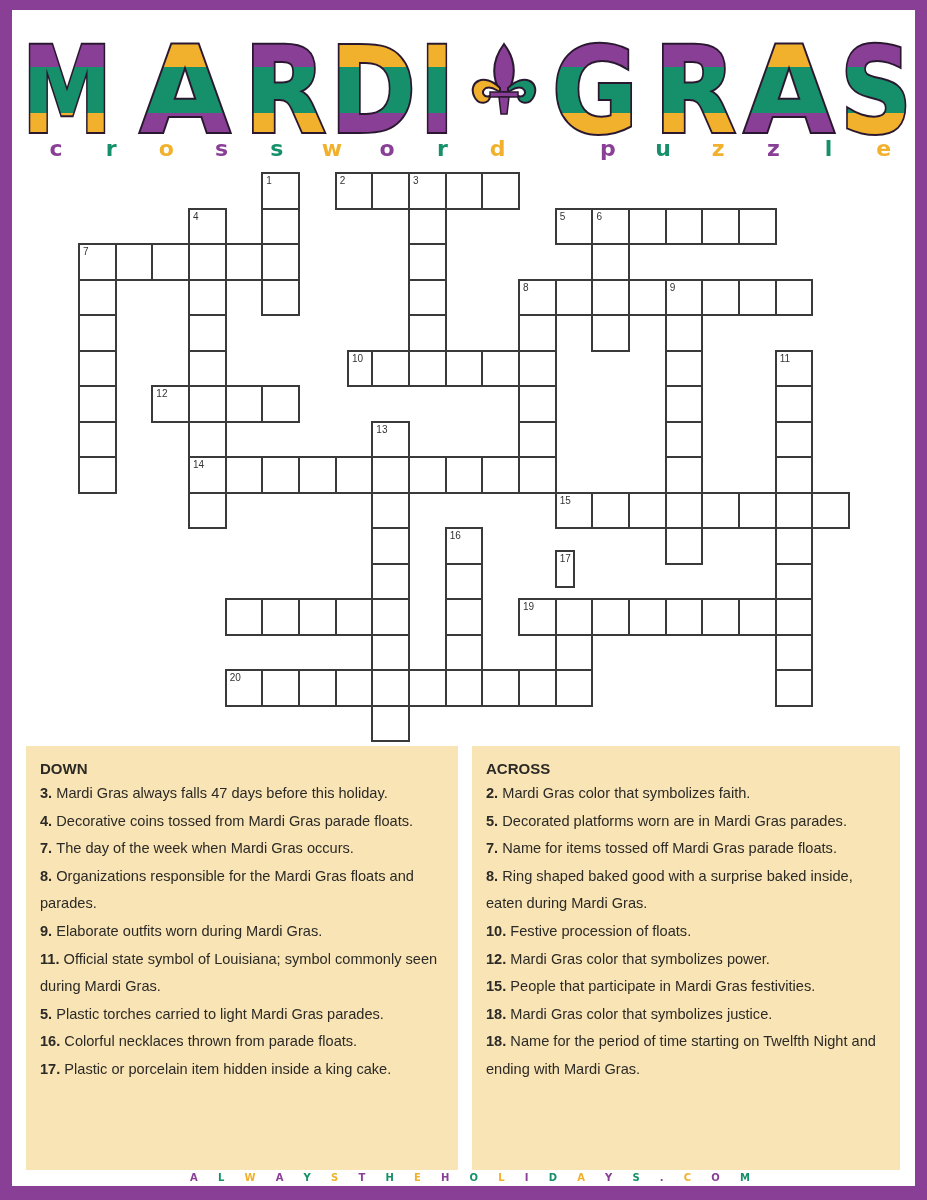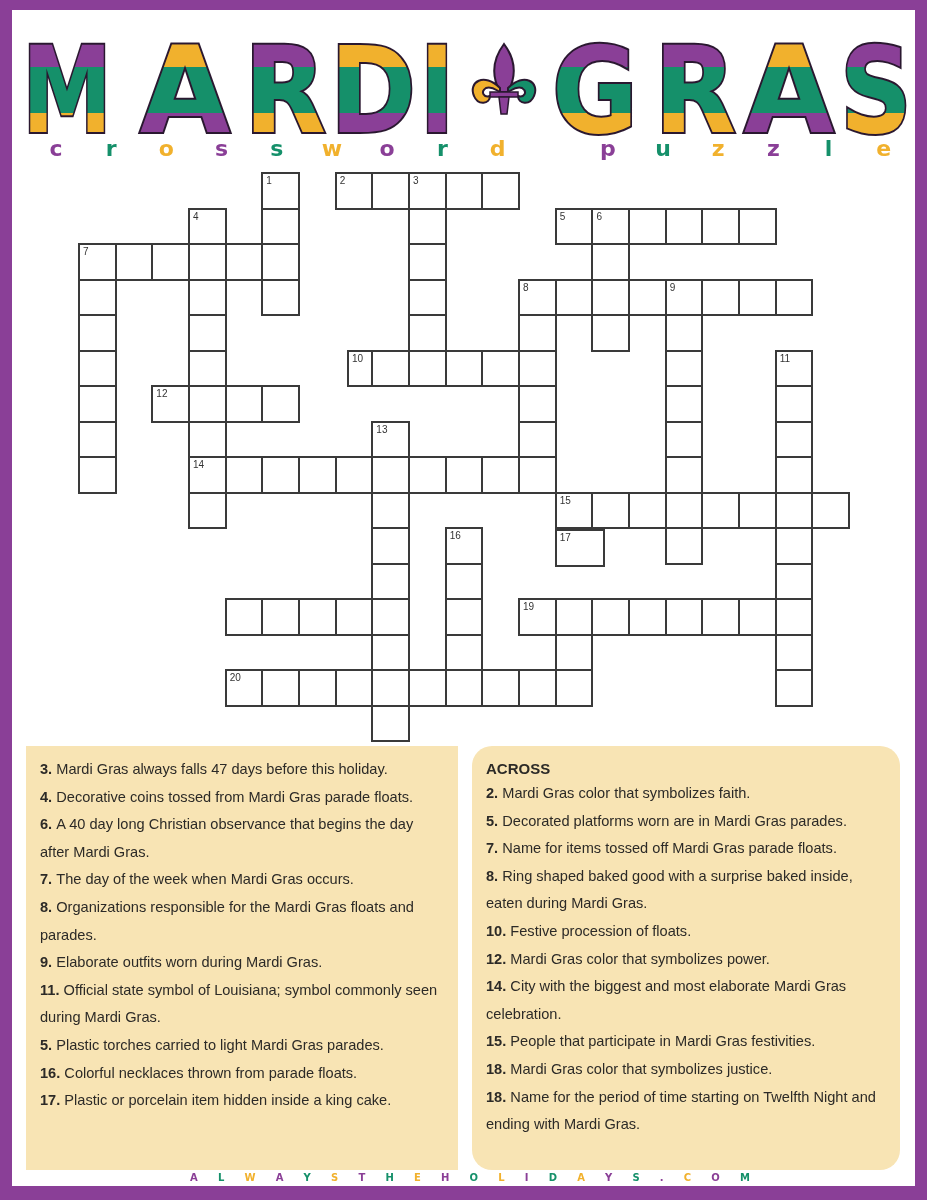--- a/index.html
+++ b/index.html
@@ -7,21 +7,21 @@
   .page{position:absolute;left:12px;top:10px;width:903px;height:1176px;background:#ffffff;}
   .title{position:absolute;left:22px;top:22px;width:890px;height:118px;}
   .title-svg{width:100%;height:100%;}
   .subtitle{position:absolute;left:40px;top:136px;width:860px;height:30px;display:flex;justify-content:space-between;font-family:"DejaVu Sans",sans-serif;font-weight:bold;font-size:22px;}
   .subtitle span{display:inline-block;width:32px;text-align:center;}
   .grid{position:absolute;left:0;top:0;width:927px;height:745px;}
   .cell{position:absolute;box-sizing:border-box;border:2px solid #3a3a3a;background:#fff;}
   .num{position:absolute;left:3px;top:1px;font-size:10px;color:#333;font-family:"Liberation Sans",sans-serif;}
   .clues{position:absolute;top:746px;height:424px;background:#f8e4b4;box-sizing:border-box;padding:10px 14px;font-size:14.6px;color:#2c2a27;line-height:27.6px;}
   .clues.down{left:26px;width:432px;}
-  .clues.across{left:472px;width:428px;border-radius:20px;}
+  .clues.across{left:472px;width:428px;}
   .clues h3{margin:0 0 0 0;font-size:15px;font-weight:bold;line-height:22px;padding-top:2px;}
   .clue b{font-weight:bold;}
   .footer{position:absolute;left:190px;top:1172px;width:560px;display:flex;justify-content:space-between;font-family:"DejaVu Sans",sans-serif;font-weight:bold;font-size:10px;letter-spacing:0;}
 </style>
 </head>
 <body>
 
 <div class="page"></div>
 
 <div class="title">
@@ -214,21 +214,21 @@
     <div class="cell" style="left: 628.05px; top: 491.5px; width: 38.67px; height: 37.5px;"></div>
     <div class="cell" style="left: 701.39px; top: 491.5px; width: 38.67px; height: 37.5px;"></div>
     <div class="cell" style="left: 738.06px; top: 491.5px; width: 38.67px; height: 37.5px;"></div>
     <div class="cell" style="left: 811.4px; top: 491.5px; width: 38.67px; height: 37.5px;"></div>
     <div class="cell" style="left: 444.7px; top: 527px; width: 38.67px; height: 37.5px;">
       <span class="num">16</span>
     </div>
     <div class="cell" style="left: 444.7px; top: 562.5px; width: 38.67px; height: 37.5px;"></div>
     <div class="cell" style="left: 444.7px; top: 598px; width: 38.67px; height: 37.5px;"></div>
     <div class="cell" style="left: 444.7px; top: 633.5px; width: 38.67px; height: 37.5px;"></div>
-    <div class="cell" style="left: 554.71px; top: 529px; width: 50px; height: 37.5px;">
+    <div class="cell" style="left: 554.71px; top: 550px; width: 20px; height: 37.5px;">
       <span class="num">17</span>
     </div>
     <div class="cell" style="left: 554.71px; top: 598px; width: 38.67px; height: 37.5px;"></div>
     <div class="cell" style="left: 554.71px; top: 633.5px; width: 38.67px; height: 37.5px;"></div>
     <div class="cell" style="left: 554.71px; top: 669px; width: 38.67px; height: 37.5px;"></div>
     <div class="cell" style="left: 188.01px; top: 598px; width: 38.67px; height: 37.5px; margin-left: 48px;">
       <span class="num">18</span>
     </div>
     <div class="cell" style="left: 224.68px; top: 598px; width: 38.67px; height: 37.5px;"></div>
     <div class="cell" style="left: 261.35px; top: 598px; width: 38.67px; height: 37.5px;"></div>
@@ -248,44 +248,43 @@
     <div class="cell" style="left: 261.35px; top: 669px; width: 38.67px; height: 37.5px;"></div>
     <div class="cell" style="left: 298.02px; top: 669px; width: 38.67px; height: 37.5px;"></div>
     <div class="cell" style="left: 334.69px; top: 669px; width: 38.67px; height: 37.5px;"></div>
     <div class="cell" style="left: 408.03px; top: 669px; width: 38.67px; height: 37.5px;"></div>
     <div class="cell" style="left: 444.7px; top: 669px; width: 38.67px; height: 37.5px;"></div>
     <div class="cell" style="left: 481.37px; top: 669px; width: 38.67px; height: 37.5px;"></div>
     <div class="cell" style="left: 518.04px; top: 669px; width: 38.67px; height: 37.5px;"></div>
   </div>
 
 <div class="clues down">
+  <h3>DOWN</h3>
   <div id="down-list">
       <div class="clue"><b>3. </b><span>Mardi Gras always falls 47 days before this holiday.</span></div>
       <div class="clue"><b>4. </b><span>Decorative coins tossed from Mardi Gras parade floats.</span></div>
-      <div class="clue"><b>6. </b><span>A 40 day long Christian observance that begins the day after Mardi Gras.</span></div>
       <div class="clue"><b>7. </b><span>The day of the week when Mardi Gras occurs.</span></div>
       <div class="clue"><b>8. </b><span>Organizations responsible for the Mardi Gras floats and parades.</span></div>
       <div class="clue"><b>9. </b><span>Elaborate outfits worn during Mardi Gras.</span></div>
       <div class="clue"><b>11. </b><span>Official state symbol of Louisiana; symbol commonly seen during Mardi Gras.</span></div>
       <div class="clue"><b>5. </b><span>Plastic torches carried to light Mardi Gras parades.</span></div>
       <div class="clue"><b>16. </b><span>Colorful necklaces thrown from parade floats.</span></div>
       <div class="clue"><b>17. </b><span>Plastic or porcelain item hidden inside a king cake.</span></div>
     </div>
 </div>
 
 <div class="clues across">
   <h3>ACROSS</h3>
   <div id="across-list">
       <div class="clue"><b>2. </b><span>Mardi Gras color that symbolizes faith.</span></div>
       <div class="clue"><b>5. </b><span>Decorated platforms worn are in Mardi Gras parades.</span></div>
       <div class="clue"><b>7. </b><span>Name for items tossed off Mardi Gras parade floats.</span></div>
       <div class="clue"><b>8. </b><span>Ring shaped baked good with a surprise baked inside, eaten during Mardi Gras.</span></div>
       <div class="clue"><b>10. </b><span>Festive procession of floats.</span></div>
       <div class="clue"><b>12. </b><span>Mardi Gras color that symbolizes power.</span></div>
-      <div class="clue"><b>14. </b><span>City with the biggest and most elaborate Mardi Gras celebration.</span></div>
       <div class="clue"><b>15. </b><span>People that participate in Mardi Gras festivities.</span></div>
       <div class="clue"><b>18. </b><span>Mardi Gras color that symbolizes justice.</span></div>
       <div class="clue"><b>18. </b><span>Name for the period of time starting on Twelfth Night and ending with Mardi Gras.</span></div>
     </div>
 </div>
 
 <div class="footer" id="footer">
     <span style="color: rgb(138, 63, 151);">A</span>
     <span style="color: rgb(21, 144, 106);">L</span>
     <span style="color: rgb(241, 177, 45);">W</span>

